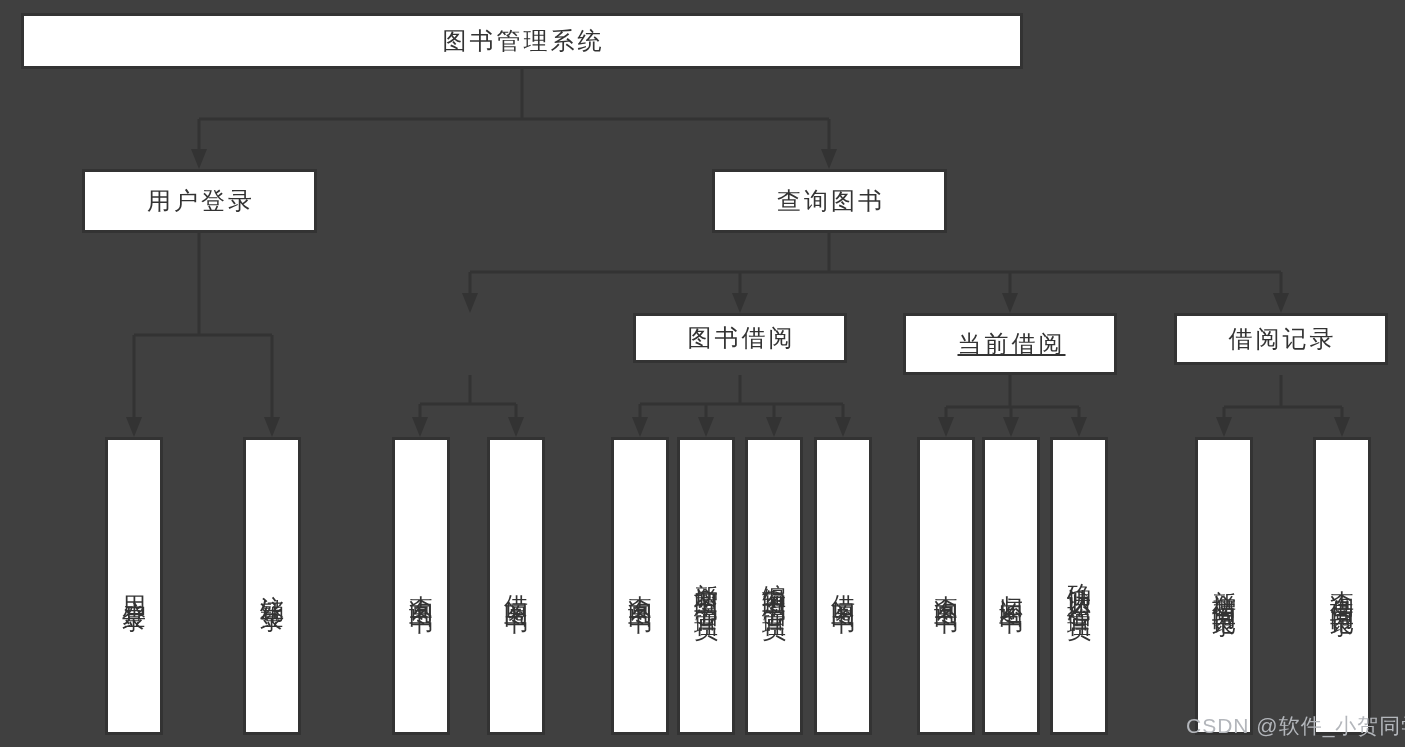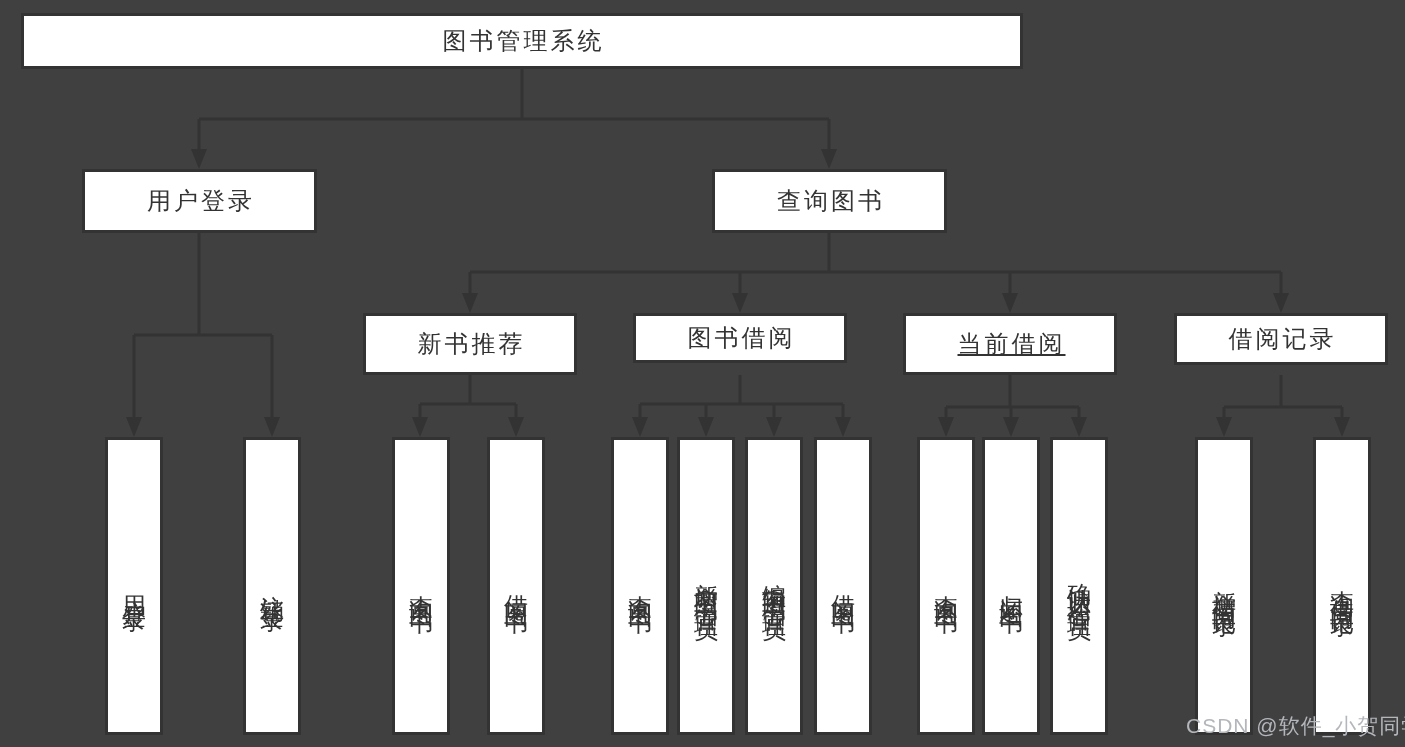--- a/index.html
+++ b/index.html
@@ -107,21 +107,20 @@
       <polygon points="1216,417 1232,417 1224,437"></polygon>
       <polygon points="1334,417 1350,417 1342,437"></polygon>
     </g>
   </svg>
 
   <div class="node h-label" style="left:21px; top:13px; width:1002px; height:56px;">图书管理系统</div>
 
   <div class="node h-label" style="left:82px; top:169px; width:235px; height:64px;">用户登录</div>
   <div class="node h-label" style="left:712px; top:169px; width:235px; height:64px;">查询图书</div>
 
-  <div class="node h-label" style="left:363px; top:313px; width:214px; height:62px;">新书推荐</div>
   <div class="node h-label" style="left:633px; top:313px; width:214px; height:50px;">图书借阅</div>
   <div class="node h-label" style="left:903px; top:313px; width:214px; height:62px;text-decoration:underline;">当前借阅</div>
   <div class="node h-label" style="left:1174px; top:313px; width:214px; height:52px;">借阅记录</div>
 
   <div class="node leaf" style="left:105px;">
     <span class="vtext">用户登录</span>
   </div>
   <div class="node leaf" style="left:243px;">
     <span class="vtext">注销登录</span>
   </div>

